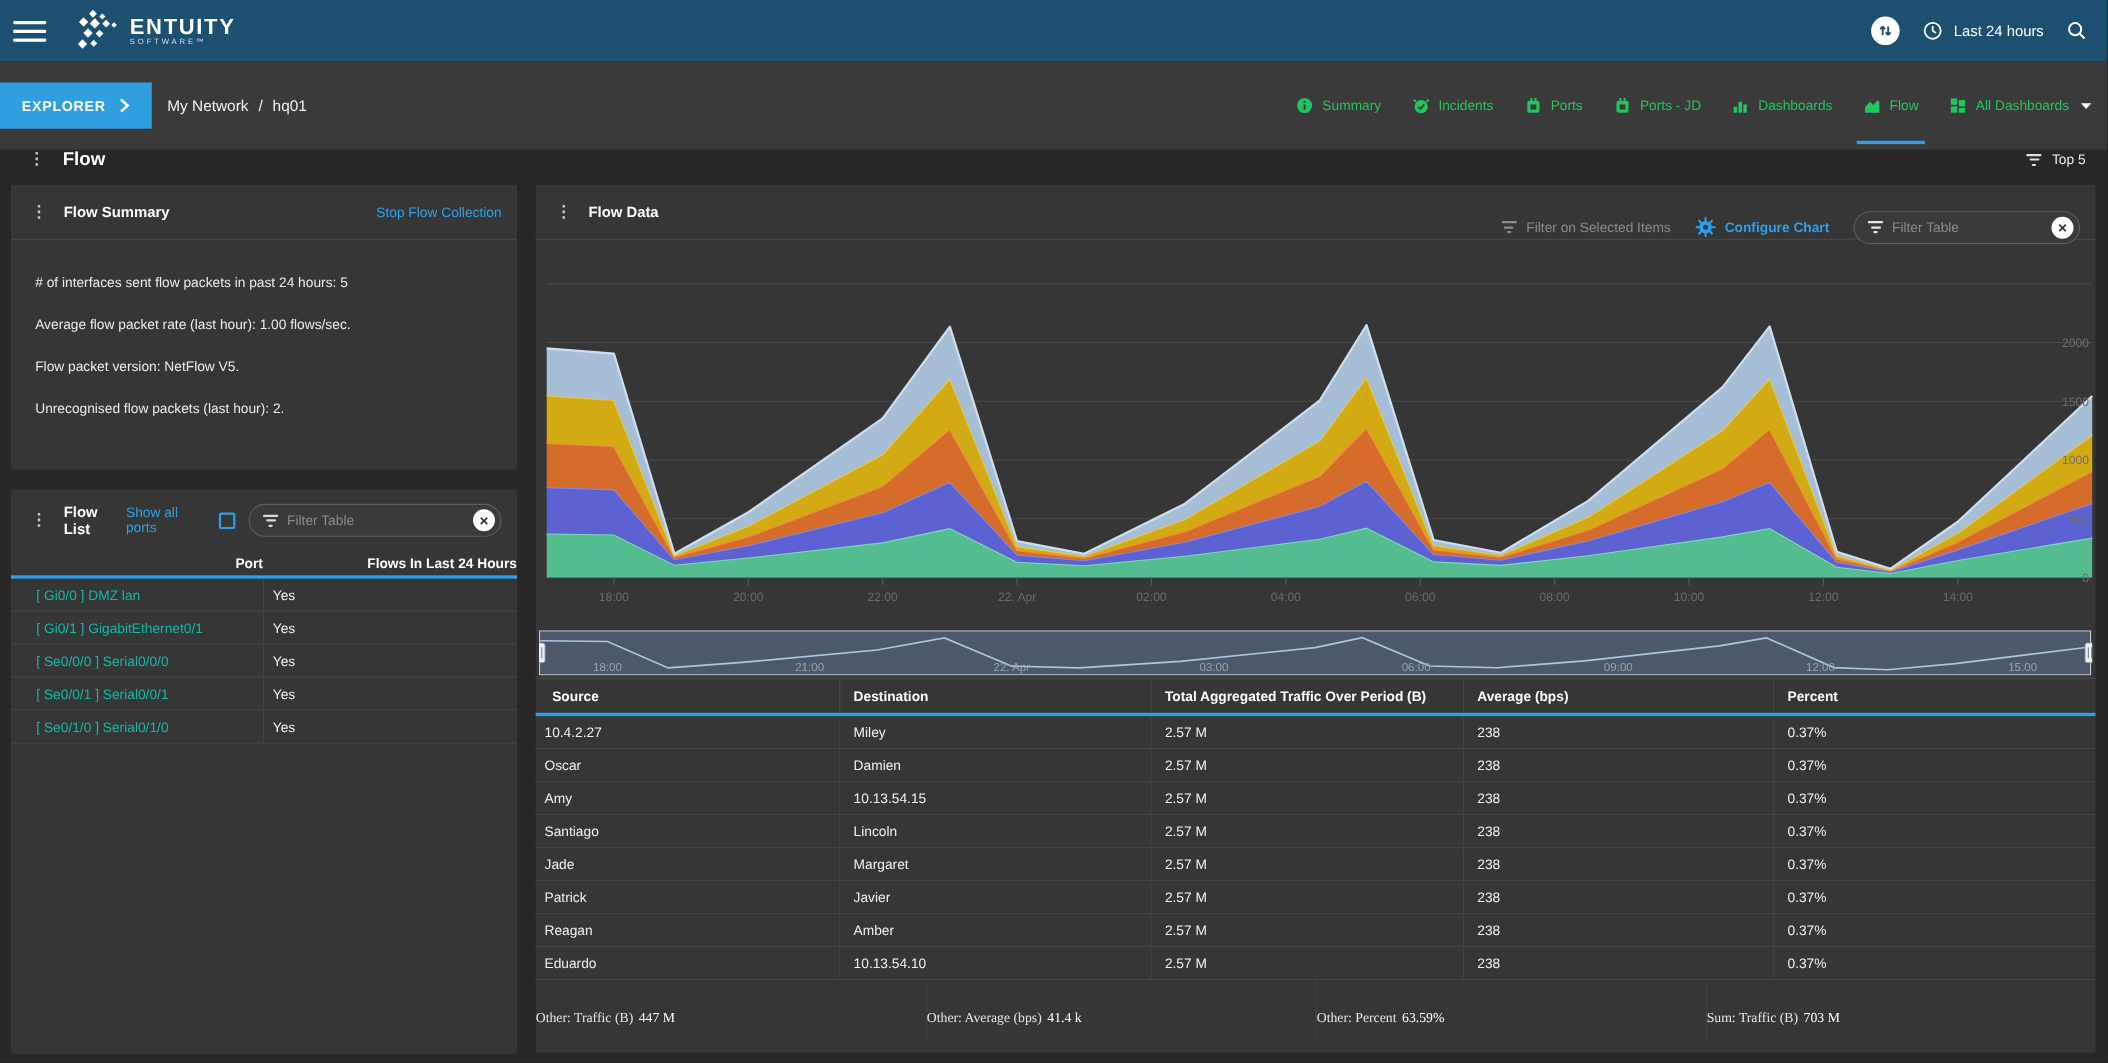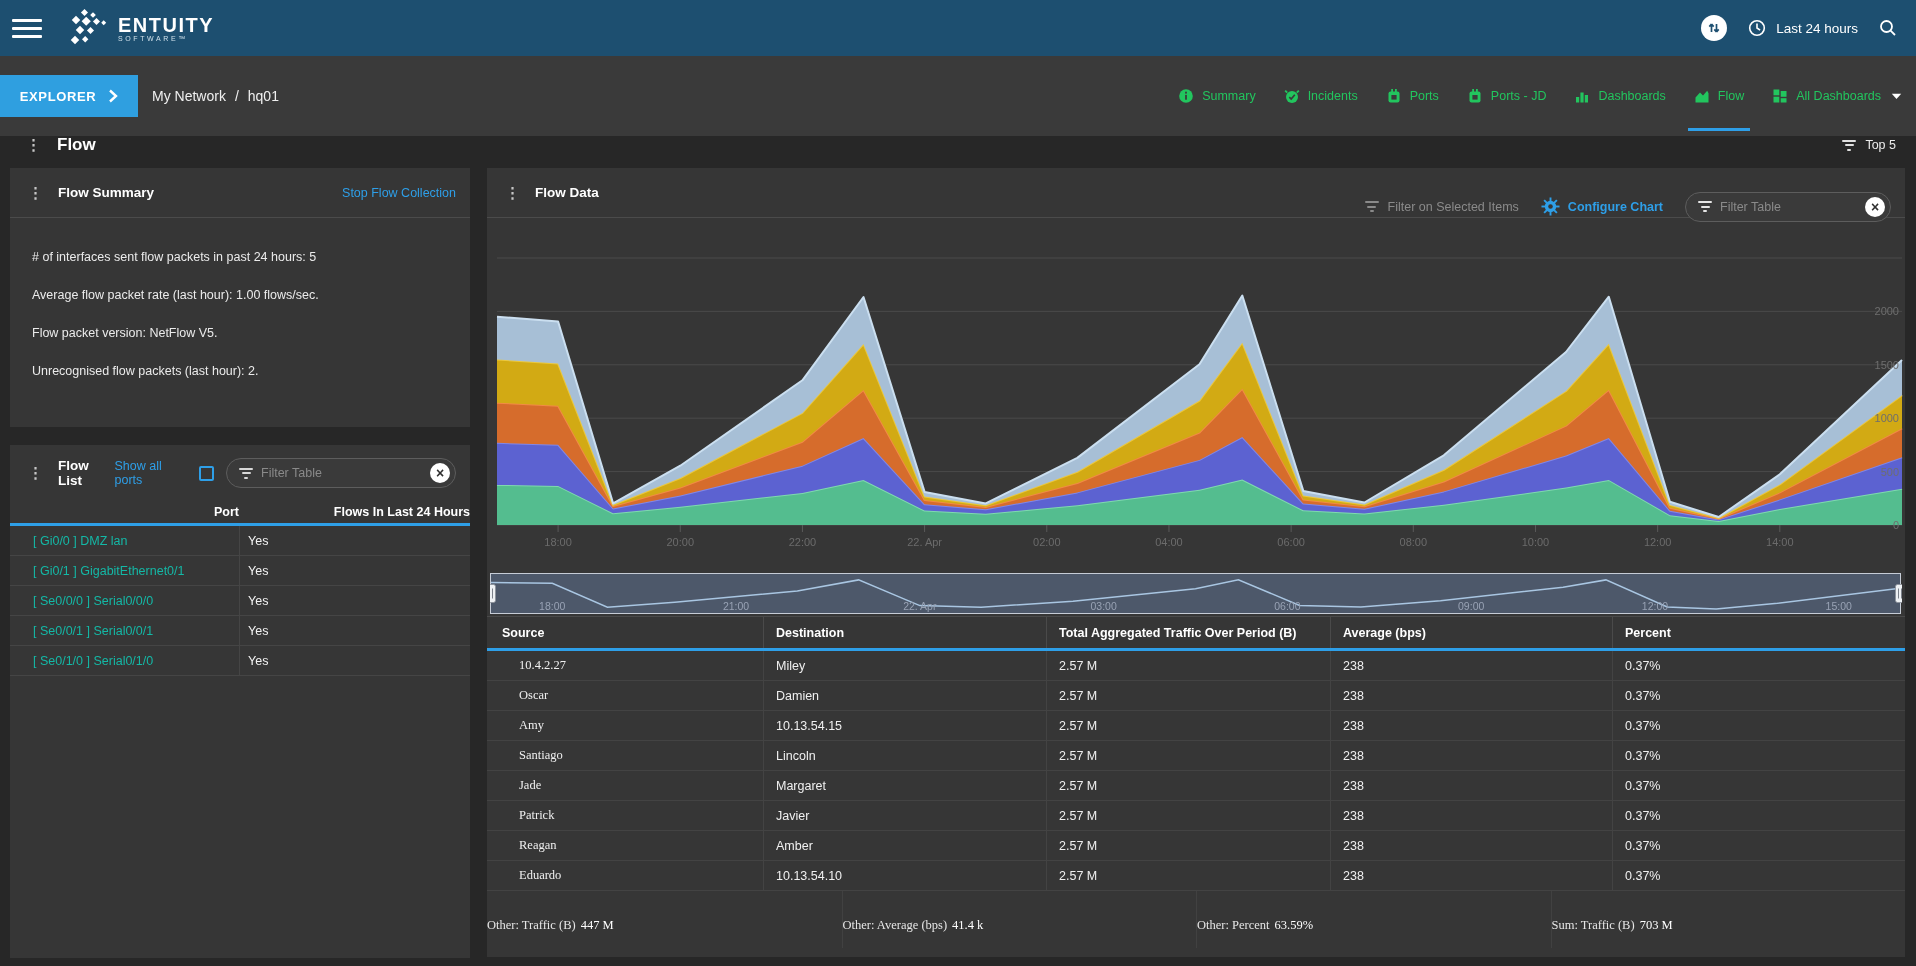--- a/index.html
+++ b/index.html
@@ -107,21 +107,21 @@
   .fd-table { position:absolute; left:0; top:448px; width:1418px; }
   .fd-thead { display:grid; grid-template-columns:276px 283px 284px 282px 293px; height:32px;
               align-items:center; border-top:1px solid #4a4a4a; }
   .fd-thead div { font-size:12.5px; font-weight:bold; padding-left:12px; border-left:1px solid #4a4a4a;
                   height:100%; display:flex; align-items:center; }
   .fd-thead div:first-child { border-left:none; padding-left:15px; }
   .fd-row { display:grid; grid-template-columns:276px 283px 284px 282px 293px; height:30px;
             align-items:center; border-bottom:1px solid #434343; }
   .fd-row div { font-size:12.5px; color:#f0f0f0; padding-left:12px; border-left:1px solid #434343;
                 height:100%; display:flex; align-items:center; }
-  .fd-row div:first-child { border-left:none; padding-left:32px;font-family:Liberation Serif, serif; }
+  .fd-row div:first-child { border-left:none; padding-left:8px; }
   .fd-foot { display:grid; grid-template-columns:repeat(4,354.5px); height:57px; }
   .fd-foot .cell { display:flex; flex-direction:row; align-items:center; padding-top:12px; gap:5px;
                    border-left:1px solid #414141;font-family:Liberation Serif, serif; }
   .fd-foot .cell:first-child { border-left:none; }
   .fd-foot .flabel { font-size:12.5px; color:#e6e6e6; }
   .fd-foot .fvalue { font-size:12.5px; color:#fff; }
 </style>
 </head>
 <body>
 

